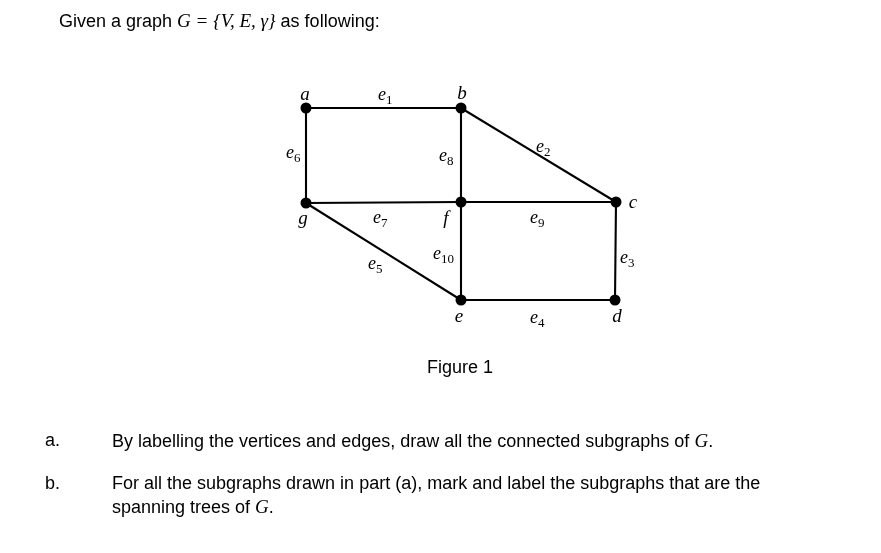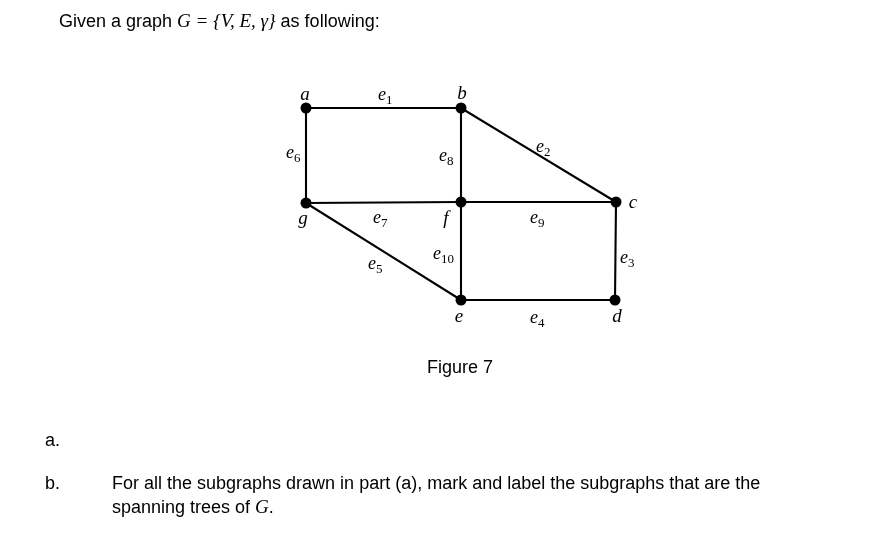--- a/index.html
+++ b/index.html
@@ -99,23 +99,25 @@
     <circle cx="461" cy="202" r="5.5" class="vertex"></circle>
     <text x="446" y="224" class="vertex-label">f</text>
     <circle cx="616" cy="202" r="5.5" class="vertex"></circle>
     <text x="633" y="208" class="vertex-label">c</text>
     <circle cx="461" cy="300" r="5.5" class="vertex"></circle>
     <text x="459" y="322" class="vertex-label">e</text>
     <circle cx="615" cy="300" r="5.5" class="vertex"></circle>
     <text x="617" y="322" class="vertex-label">d</text>
   </svg>
 
-<div class="caption">Figure 7</div>
+<div class="caption">Figure 1</div>
 
 <div class="question" style="top:429px">
   <span class="q-marker">a.</span>
+  <div class="q-text"><span>By labelling the vertices and edges, draw all the connected subgraphs of</span>
+<span class="math">G</span><span>.</span></div>
 </div>
 
 <div class="question" style="top:472px">
   <span class="q-marker">b.</span>
   <div class="q-text"><span>For all the subgraphs drawn in part (a), mark and label the subgraphs that are the spanning trees of</span>
 <span class="math">G</span><span>.</span></div>
 </div>
 
 </body></html>

